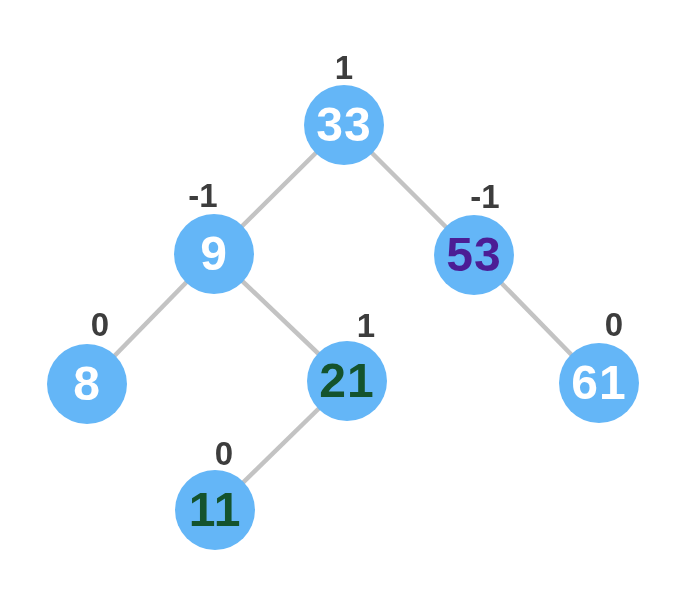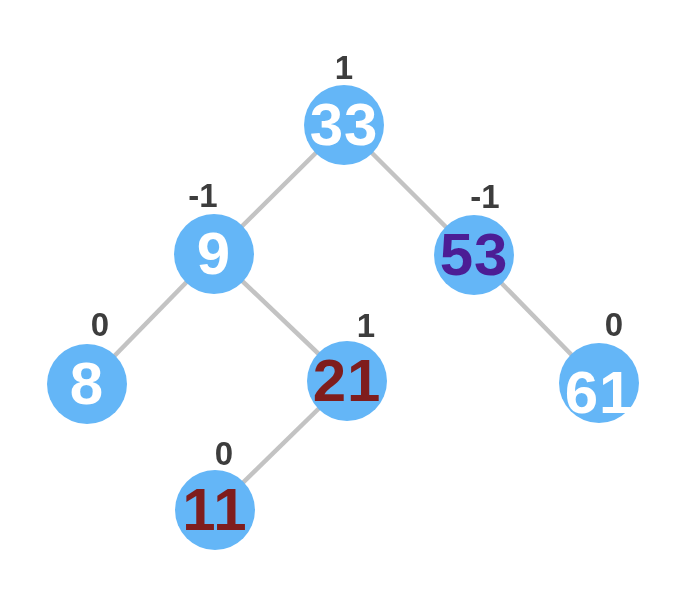--- a/index.html
+++ b/index.html
@@ -30,21 +30,21 @@
     height: 598px;
   }
   .node {
     position: absolute;
     border-radius: 50%;
     display: flex;
     align-items: center;
     justify-content: center;
     transform: translate(-50%, -50%);
     font-weight: bold;
-    font-size: 60px;
+    font-size: 48px;
     letter-spacing: 1px;
     line-height: 1;
     user-select: none;
   }
   .balance {
     position: absolute;
     transform: translate(-50%, -50%);
     font-weight: bold;
     font-size: 33px;
     line-height: 1;
@@ -78,27 +78,27 @@
   <div class="node" style="left: 474px; top: 255px; width: 80px; height: 80px; background: rgb(100, 182, 247); color: #4c1d95;">
     <span class="node-value">53</span>
   </div>
 
   <div class="balance" style="left: 100px; top: 324px; color: rgb(61, 61, 61);">0</div>
   <div class="node" style="left: 87px; top: 384px; width: 80px; height: 80px; background: rgb(100, 182, 247); color: rgb(255, 255, 255);">
     <span class="node-value">8</span>
   </div>
 
   <div class="balance" style="left: 366px; top: 325px; color: rgb(61, 61, 61);">1</div>
-  <div class="node" style="left: 347px; top: 381px; width: 80px; height: 80px; background: rgb(100, 182, 247); color: #7f1d1d;">
+  <div class="node" style="left: 347px; top: 381px; width: 80px; height: 80px; background: rgb(100, 182, 247); color: #14532d;">
     <span class="node-value">21</span>
   </div>
 
   <div class="balance" style="left: 614px; top: 324px; color: rgb(61, 61, 61);">0</div>
-  <div class="node" style="left: 599px; top: 383px; width: 80px; height: 80px; background: rgb(100, 182, 247); color: rgb(255, 255, 255); align-items: flex-end;">
+  <div class="node" style="left: 599px; top: 383px; width: 80px; height: 80px; background: rgb(100, 182, 247); color: rgb(255, 255, 255);">
     <span class="node-value">61</span>
   </div>
 
   <div class="balance" style="left: 224px; top: 453px; color: rgb(61, 61, 61);">0</div>
-  <div class="node" style="left: 215px; top: 510px; width: 80px; height: 80px; background: rgb(100, 182, 247); color: #7f1d1d;">
+  <div class="node" style="left: 215px; top: 510px; width: 80px; height: 80px; background: rgb(100, 182, 247); color: #14532d;">
     <span class="node-value">11</span>
   </div>
 </div>
 </div>
 
 </body></html>

